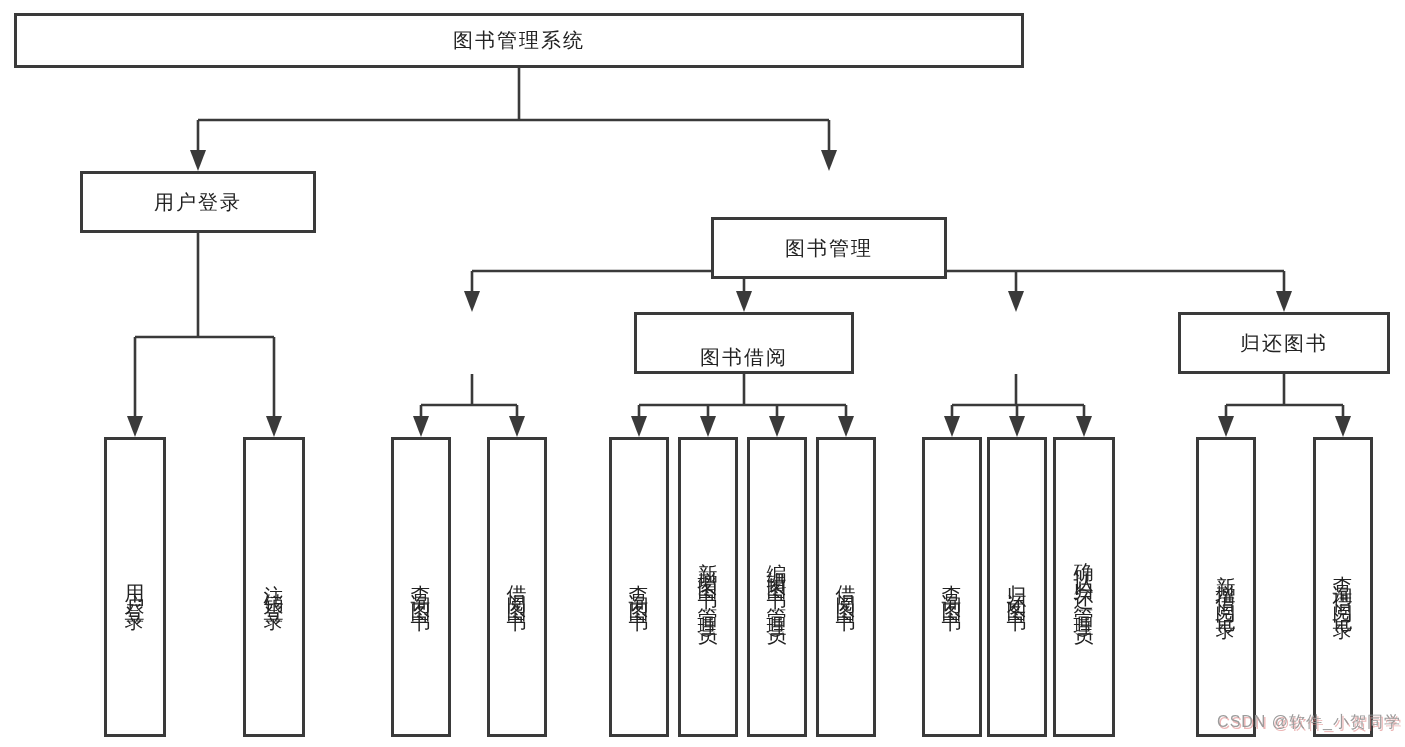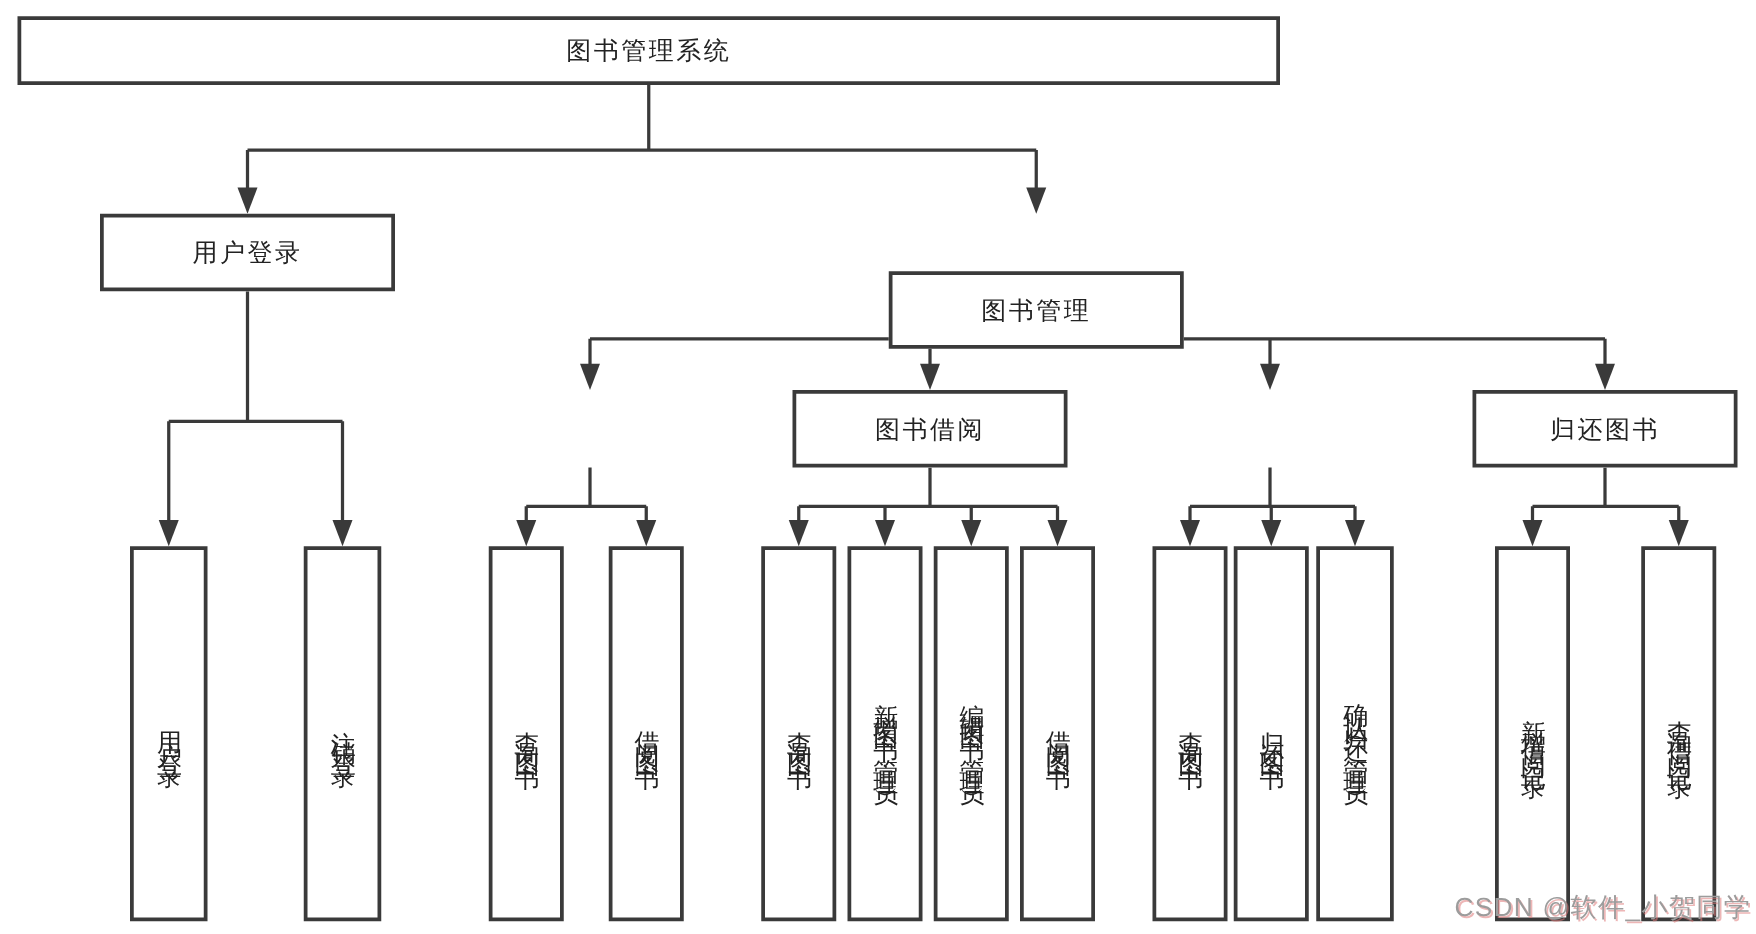--- a/index.html
+++ b/index.html
@@ -43,21 +43,21 @@
     text-orientation: mixed;
     font-size: 20px;
     letter-spacing: 9px;
     line-height: 1;
     white-space: nowrap;
   }
   .root-box   { left: 14px;  top: 13px;  width: 1010px; height: 55px; }
   .l1-user    { left: 80px;  top: 171px; width: 236px;  height: 62px; }
   .l1-book    { left: 711px; top: 171px; width: 236px;  height: 62px; margin-top: 46px; }
   .l2-a { left: 362px;  top: 312px; width: 220px; height: 62px; }
-  .l2-b { left: 634px;  top: 312px; width: 220px; height: 62px; }
+  .l2-b { left: 634px;  top: 312px; width: 220px; height: 62px; align-items: flex-end; }
   .l2-c { left: 906px;  top: 312px; width: 220px; height: 62px; }
   .l2-d { left: 1178px; top: 312px; width: 212px; height: 62px; }
   .leaf { top: 437px; width: 62px; height: 300px; }
   .lf1  { left: 104px; }
   .lf2  { left: 243px; }
   .lf3  { left: 391px; width: 60px; }
   .lf4  { left: 487px; width: 60px; }
   .lf5  { left: 609px; width: 60px; }
   .lf6  { left: 678px; width: 60px; }
   .lf7  { left: 747px; width: 60px; }
@@ -65,21 +65,21 @@
   .lf9  { left: 922px; width: 60px; }
   .lf10 { left: 987px; width: 60px; }
   .lf11 { left: 1053px; }
   .lf12 { left: 1196px; width: 60px; }
   .lf13 { left: 1313px; width: 60px; }
   .watermark {
     position: absolute;
     right: 4px;
     top: 712px;
     z-index: 5;
-    font-size: 21px;
+    font-size: 16px;
     letter-spacing: 1px;
     color: #9c9c9c;
     text-shadow: 1.5px 1.5px 0 rgba(222, 122, 122, 0.55);
     white-space: nowrap;
   }
 </style>
 </head>
 <body>
 
 <div class="canvas">

